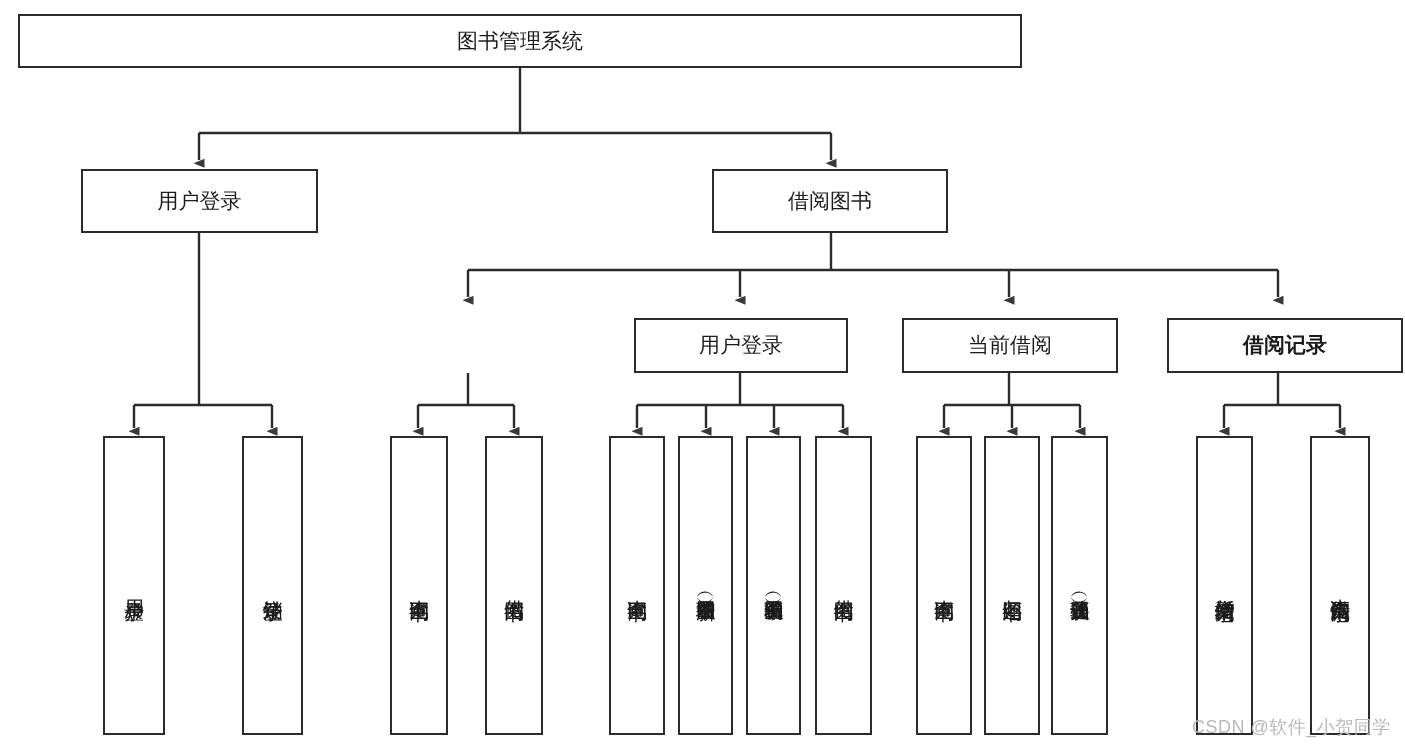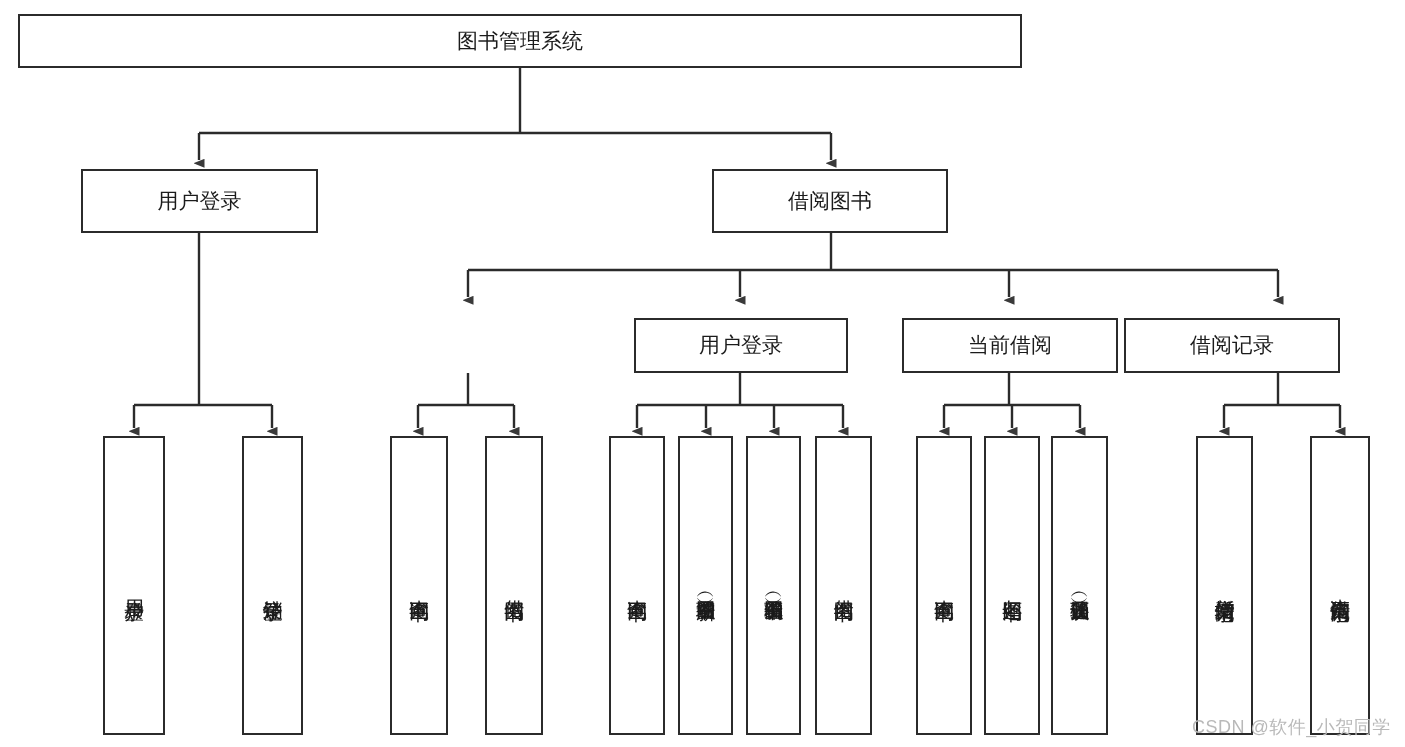--- a/index.html
+++ b/index.html
@@ -131,21 +131,21 @@
   <div class="node h" style="left:712px; top:169px; width:236px; height:64px;">
     <span class="lbl">借阅图书</span>
   </div>
 
   <div class="node h" style="left:634px; top:318px; width:214px; height:55px;">
     <span class="lbl">用户登录</span>
   </div>
   <div class="node h" style="left:902px; top:318px; width:216px; height:55px;">
     <span class="lbl">当前借阅</span>
   </div>
-  <div class="node h" style="left:1124px; top:318px; width:216px; height:55px;">
+  <div class="node h" style="left:1167px; top:318px; width:236px; height:55px;font-weight:bold;">
     <span class="lbl">借阅记录</span>
   </div>
 
   <div class="node v" style="left:103px; top:436px; width:62px; height:299px;">
     <span class="lbl">用户登录</span>
   </div>
   <div class="node v" style="left:242px; top:436px; width:61px; height:299px;">
     <span class="lbl">注销登录</span>
   </div>
 

